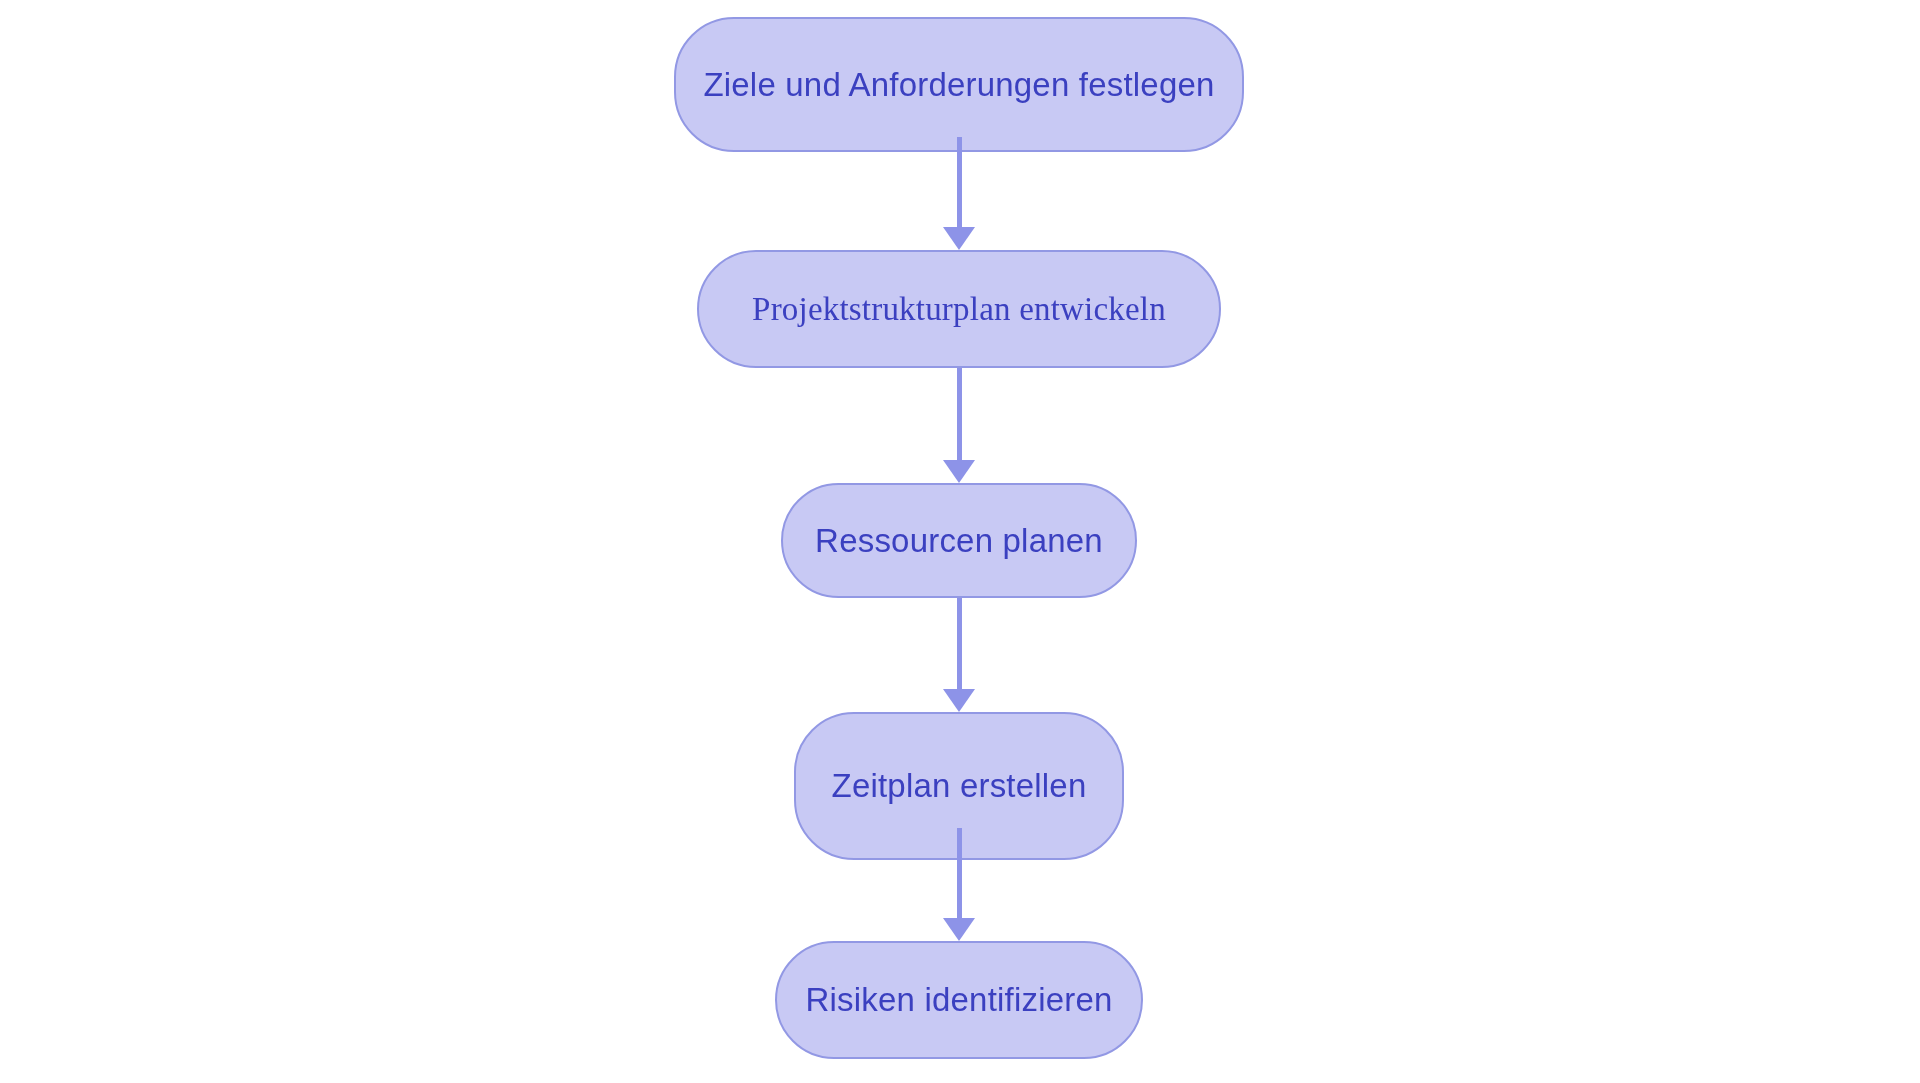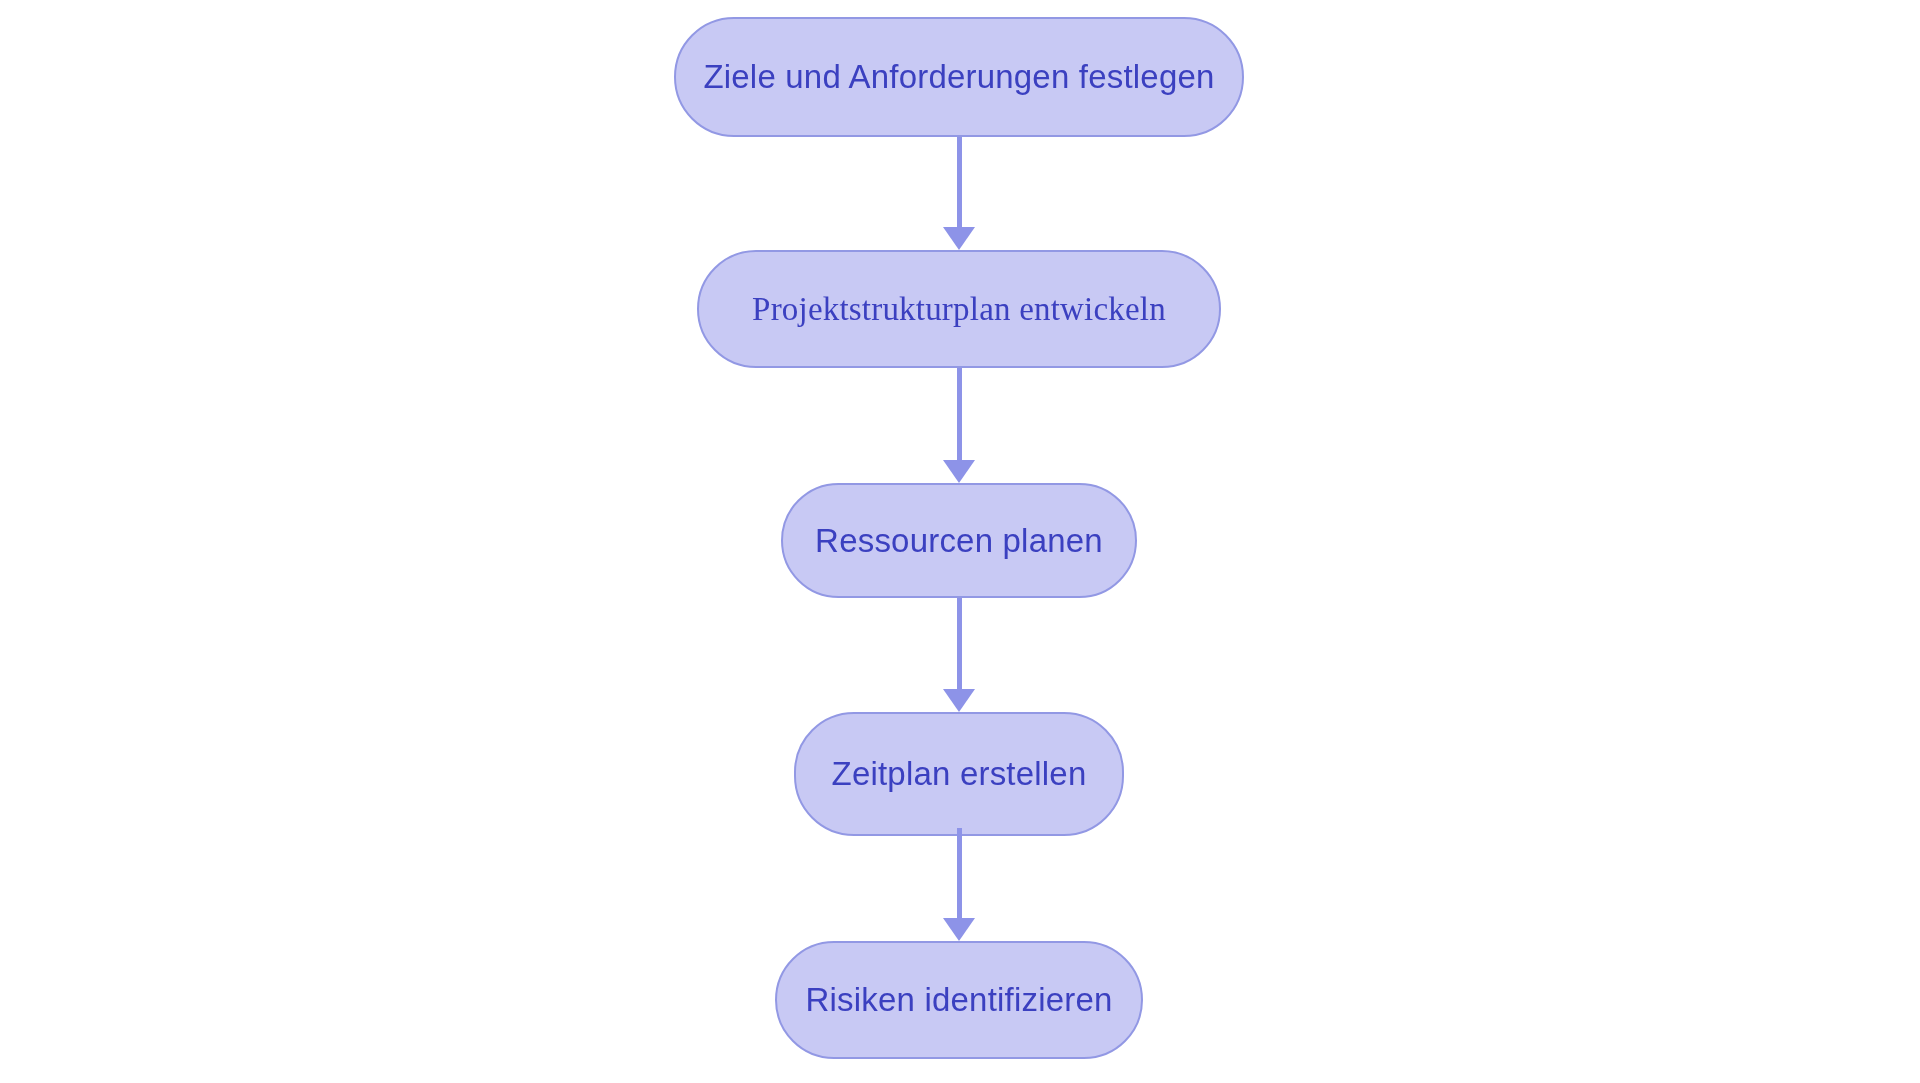--- a/index.html
+++ b/index.html
@@ -45,24 +45,24 @@
     flex: 1;
     background: var(--arrow-color, #8d93e8);
   }
   .edge .head {
     width: 0;
     height: 0;
     border-left: 16px solid transparent;
     border-right: 16px solid transparent;
     border-top: 23px solid var(--arrow-color, #8d93e8);
   }
-  #node-1 { left: 674px; top: 17px;  width: 570px; height: 120px; justify-content: center; }
+  #node-1 { left: 674px; top: 17px;  width: 570px; height: 135px; justify-content: center; }
   #node-2 { left: 697px; top: 250px; width: 524px; height: 118px; font-family: Liberation Serif, serif; }
   #node-3 { left: 781px; top: 483px; width: 356px; height: 115px; }
-  #node-4 { left: 794px; top: 712px; width: 330px; height: 124px; }
+  #node-4 { left: 794px; top: 712px; width: 330px; height: 148px; }
   #node-5 { left: 775px; top: 941px; width: 368px; height: 118px; }
 
   #edge-1 { left: 943px; top: 137px; height: 113px; }
   #edge-2 { left: 943px; top: 368px; height: 115px; }
   #edge-3 { left: 943px; top: 598px; height: 114px; }
   #edge-4 { left: 943px; top: 828px; height: 113px; }
 </style>
 </head>
 <body>
 

